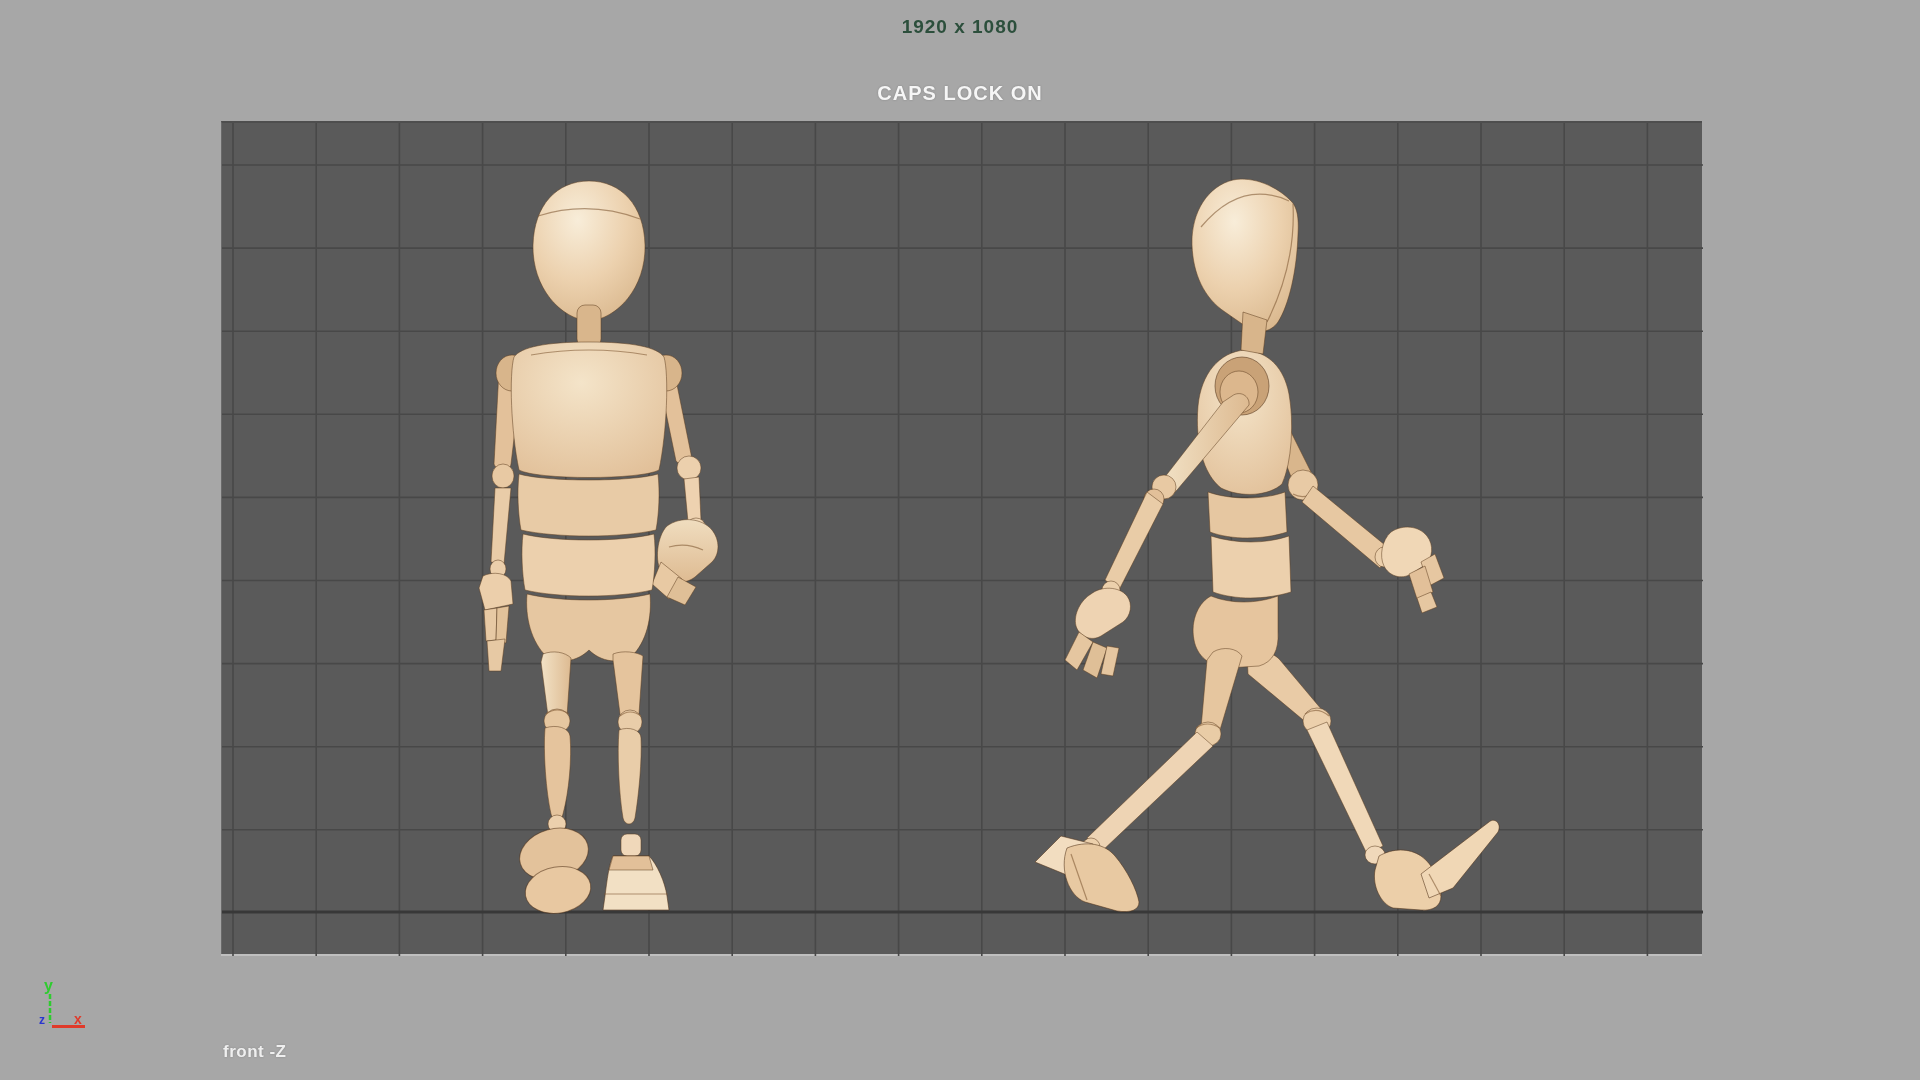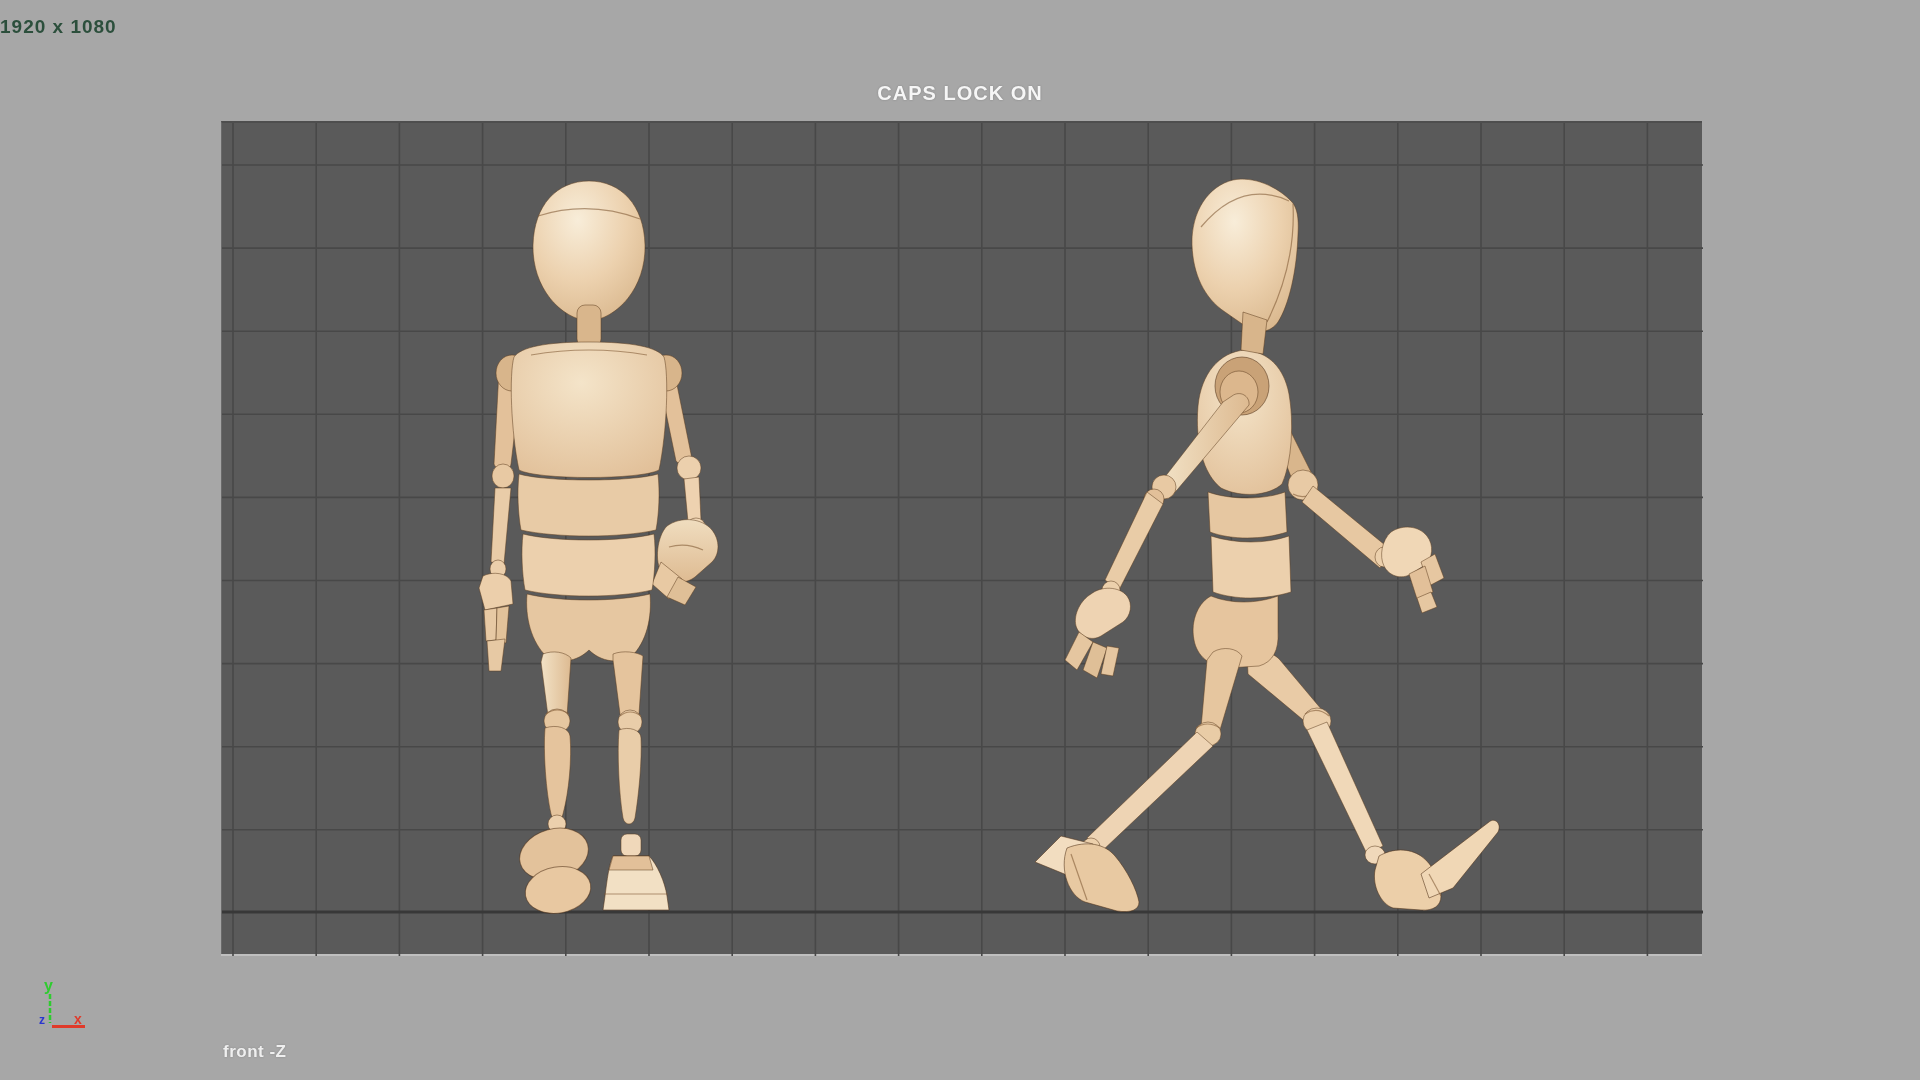--- a/index.html
+++ b/index.html
@@ -5,21 +5,21 @@
   html,body{margin:0;padding:0;}
   body{
     width:1920px;height:1080px;
     background:#a7a7a7;
     overflow:hidden;
     position:relative;
     font-family:"Liberation Sans", sans-serif;
   }
   .res-label{
     position:absolute; top:16px; left:0; width:1920px;
-    text-align:left;
+    text-align:center;
     font-size:19px; font-weight:bold; letter-spacing:1px;
     color:#2c4f3c;
   }
   .caps-label{
     position:absolute; top:82px; left:0; width:1920px;
     text-align:center;
     font-size:20px; font-weight:bold; letter-spacing:1px;
     color:#f6f6f6;
     text-shadow:0 0 2px rgba(60,60,60,.35);
   }

